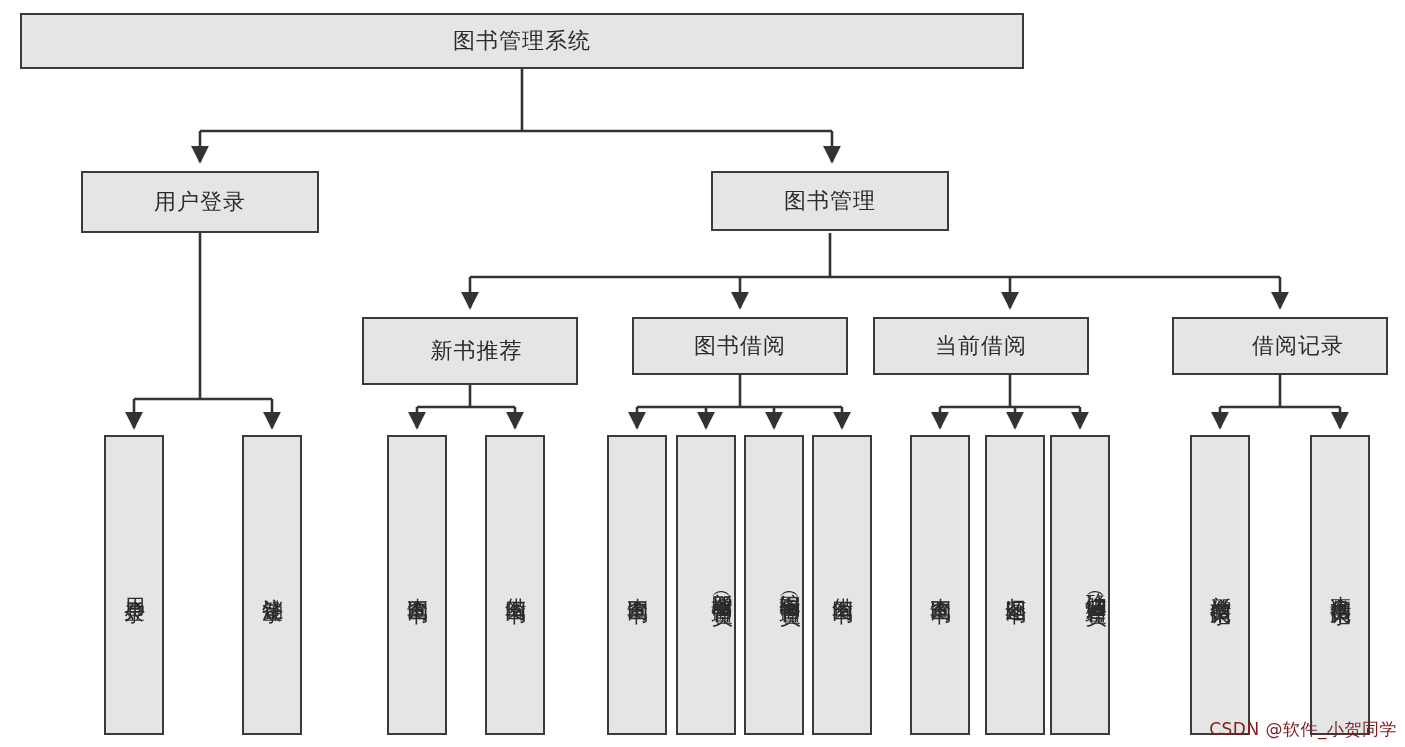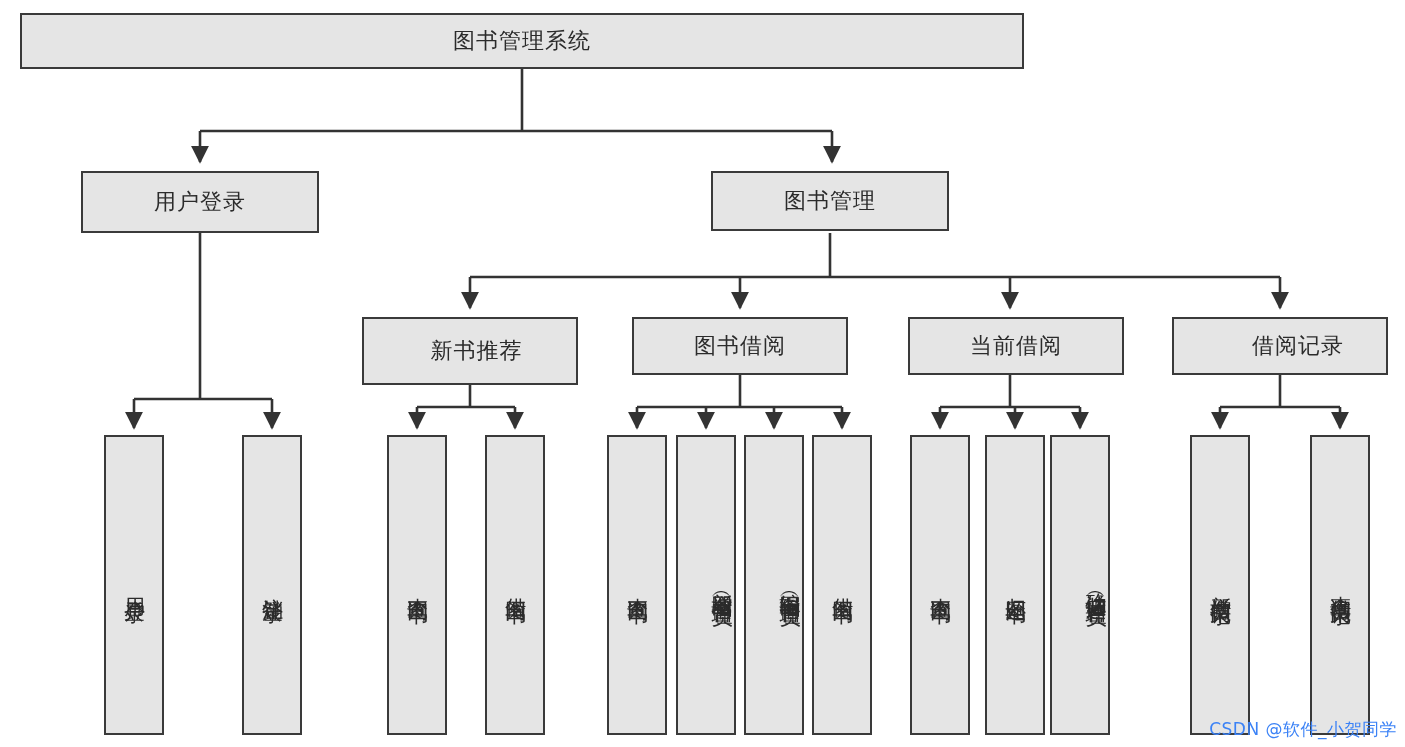--- a/index.html
+++ b/index.html
@@ -63,21 +63,21 @@
     align-items: flex-start;
   }
   .node.vert.midalign {
     align-items: center;
   }
   #watermark {
     position: absolute;
     right: 8px;
     bottom: 6px;
     font-size: 17px;
-    color: #3b82f6;
+    color: #7f1d1d;
     letter-spacing: 0.5px;
     white-space: nowrap;
     font-family: "DejaVu Sans", "Liberation Sans", sans-serif;
   }
 </style>
 </head>
 <body>
 
 <div id="diagram-root">
 
@@ -142,21 +142,21 @@
   <div class="node horiz" style="left:711px; top:171px; width:238px; height:60px;">
     <span>图书管理</span>
   </div>
 
   <div class="node horiz" style="left:362px; top:317px; width:216px; height:68px;padding-left:13px;">
     <span>新书推荐</span>
   </div>
   <div class="node horiz" style="left:632px; top:317px; width:216px; height:58px;text-align:center;">
     <span>图书借阅</span>
   </div>
-  <div class="node horiz" style="left:908px; top:317px; width:216px; height:58px;">
+  <div class="node horiz" style="left:873px; top:317px; width:216px; height:58px;">
     <span>当前借阅</span>
   </div>
   <div class="node horiz" style="left:1172px; top:317px; width:216px; height:58px;padding-left:36px;">
     <span>借阅记录</span>
   </div>
 
   <div class="node vert midalign" style="left:104px; top:435px; width:60px; height:300px;">
     <span class="vlabel">用户登录</span>
   </div>
   <div class="node vert midalign" style="left:242px; top:435px; width:60px; height:300px;">

